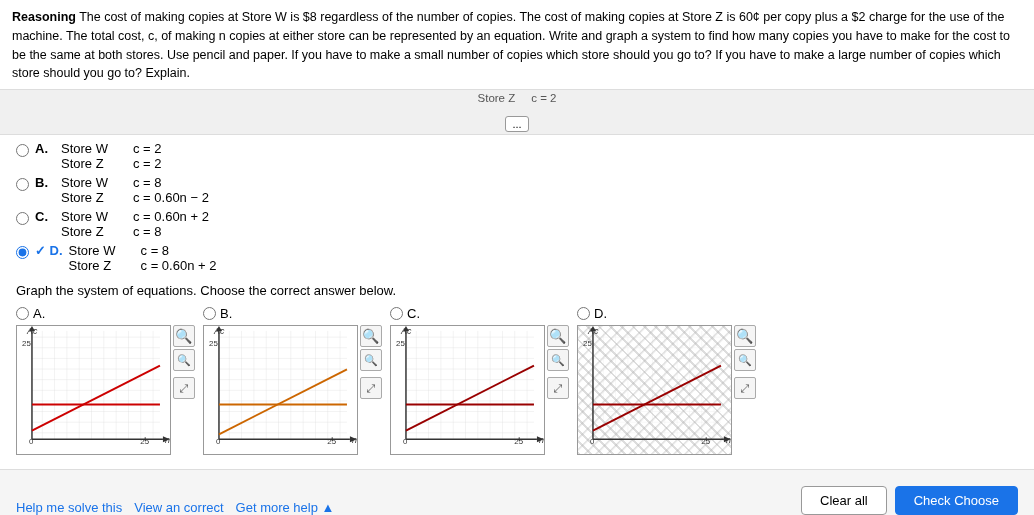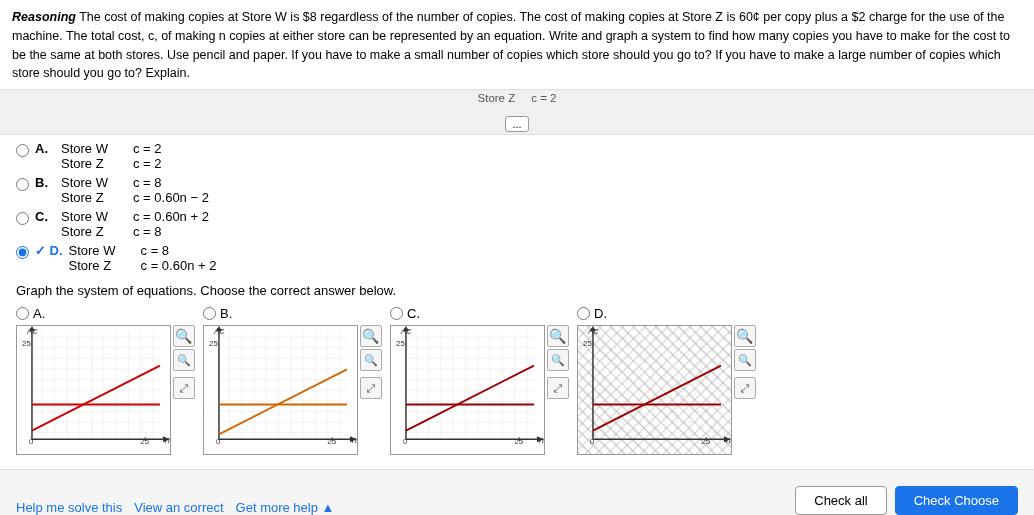--- a/index.html
+++ b/index.html
@@ -15,21 +15,20 @@
     .reasoning-box {
       background: #fff;
       padding: 8px 12px 6px 12px;
       border-bottom: 1px solid #ddd;
       font-size: 12.5px;
       line-height: 1.5;
     }
 
     .reasoning-box .reasoning-label {
       font-weight: bold;
-      font-style: italic;
     }
 
     .main-content {
       padding: 6px 16px 0 16px;
     }
 
     .answer-choices {
       margin-bottom: 10px;
     }
 
@@ -489,16 +488,16 @@
 
 </div>
 
 <div class="bottom-bar">
   <div class="bottom-left">
     <button class="bottom-link">Help me solve this</button>
     <button class="bottom-link">View an correct</button>
     <button class="bottom-link get-more-help">Get more help ▲</button>
   </div>
   <div class="bottom-right">
-    <button class="btn-clear">Check all</button>
+    <button class="btn-clear">Clear all</button>
     <button class="btn-check">Check Choose</button>
   </div>
 </div>
 
 </body></html>

